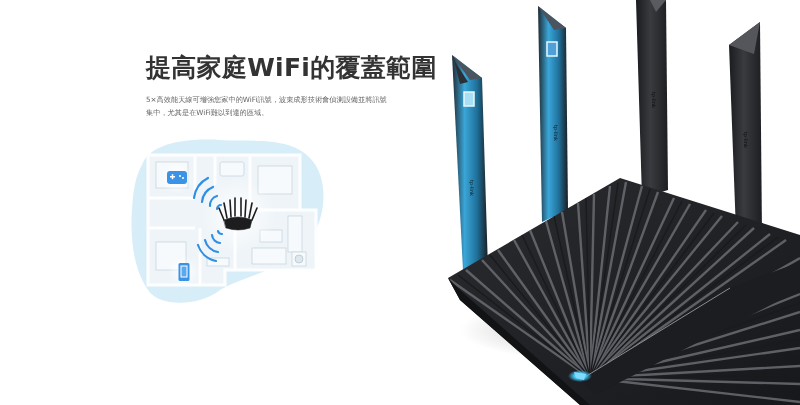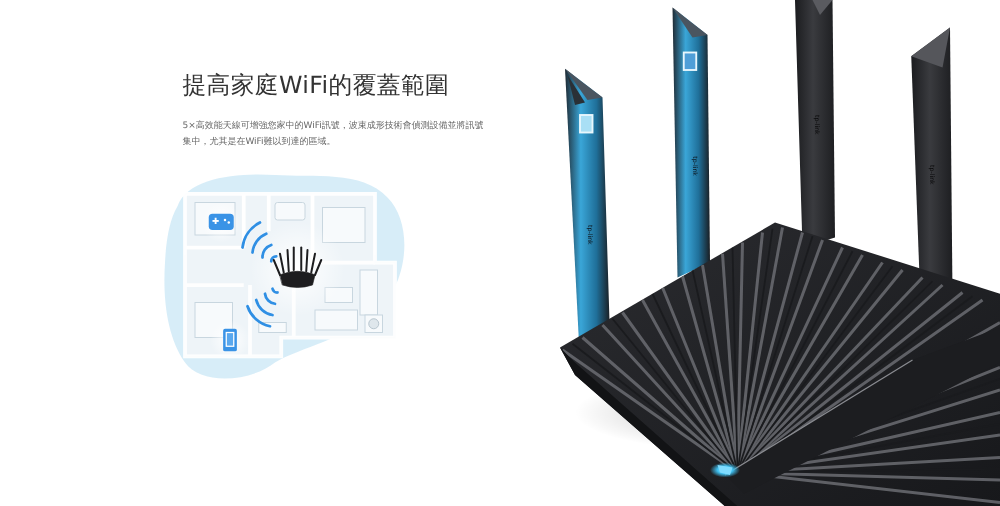--- a/index.html
+++ b/index.html
@@ -3,21 +3,21 @@
 <meta charset="utf-8">
 <style>
   * { margin: 0; padding: 0; box-sizing: border-box; }
   html, body { width: 800px; height: 405px; background: #ffffff; overflow: hidden; }
   body { position: relative; font-family: "DejaVu Sans", "Liberation Sans", sans-serif; }
 
   .page { position: relative; width: 800px; height: 405px; background: #ffffff; }
 
   .copy { position: absolute; left: 146px; top: 54px; width: 260px; }
   .headline {
-    font-size: 19px; font-weight: 400; color: #333333; letter-spacing: 0.3px;
+    font-size: 25px; font-weight: 700; color: #333333; letter-spacing: 0.3px;
     line-height: 28px; white-space: nowrap;
   }
   .desc {
     margin-top: 11px; font-size: 7.2px; line-height: 13px; color: #666666;
     width: 245px;
   }
 
   .floorplan { position: absolute; left: 120px; top: 130px; width: 220px; height: 180px; }
   .product { position: absolute; left: 430px; top: 0; width: 370px; height: 405px; }
   svg { display: block; }

